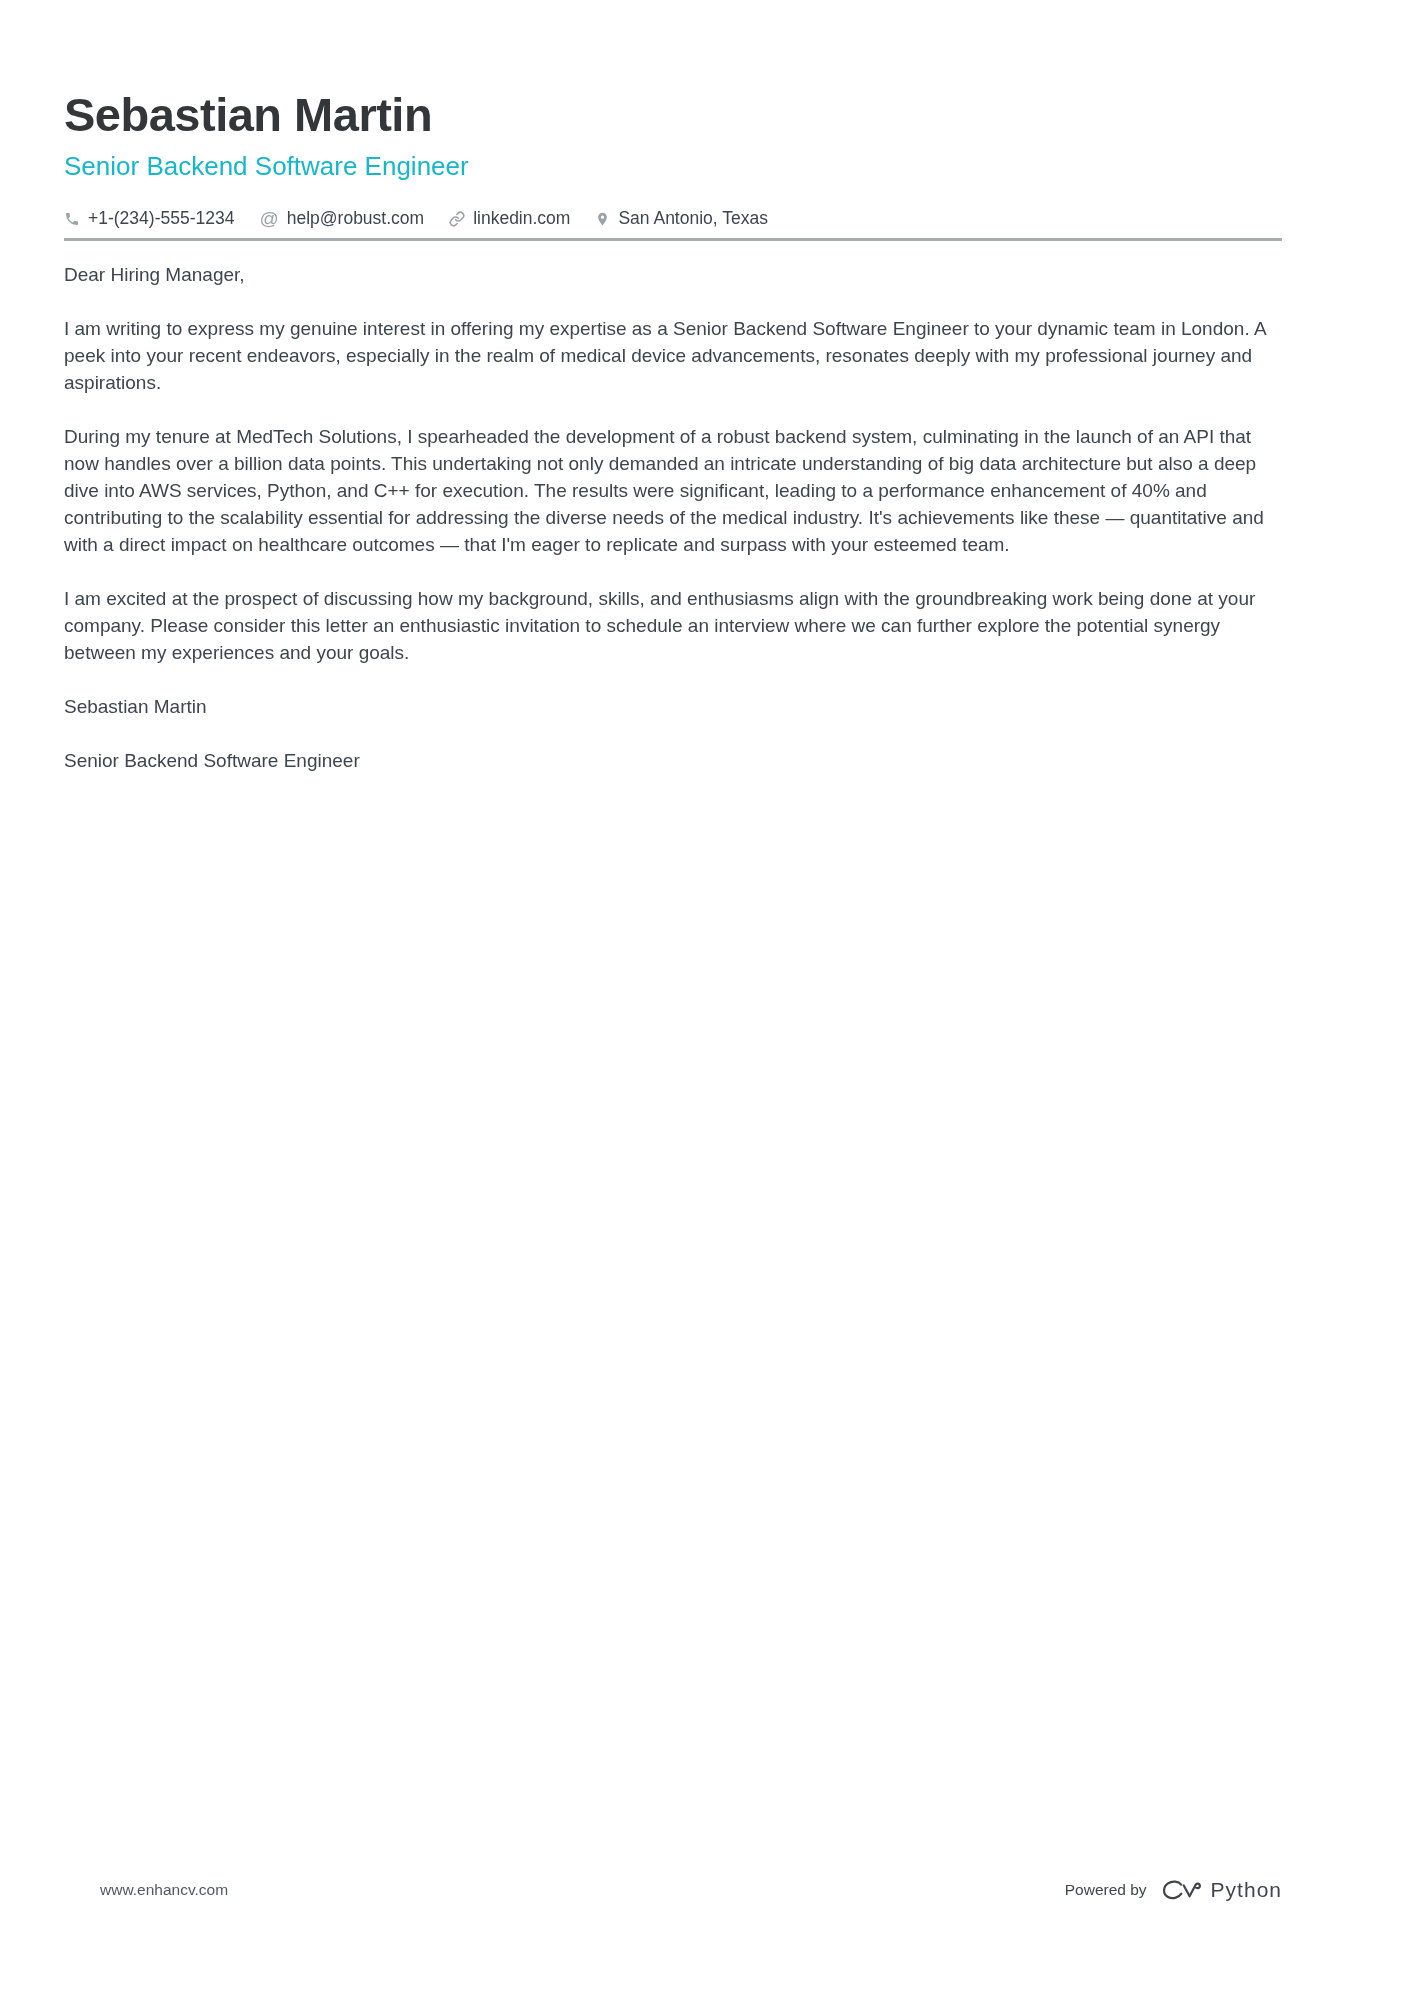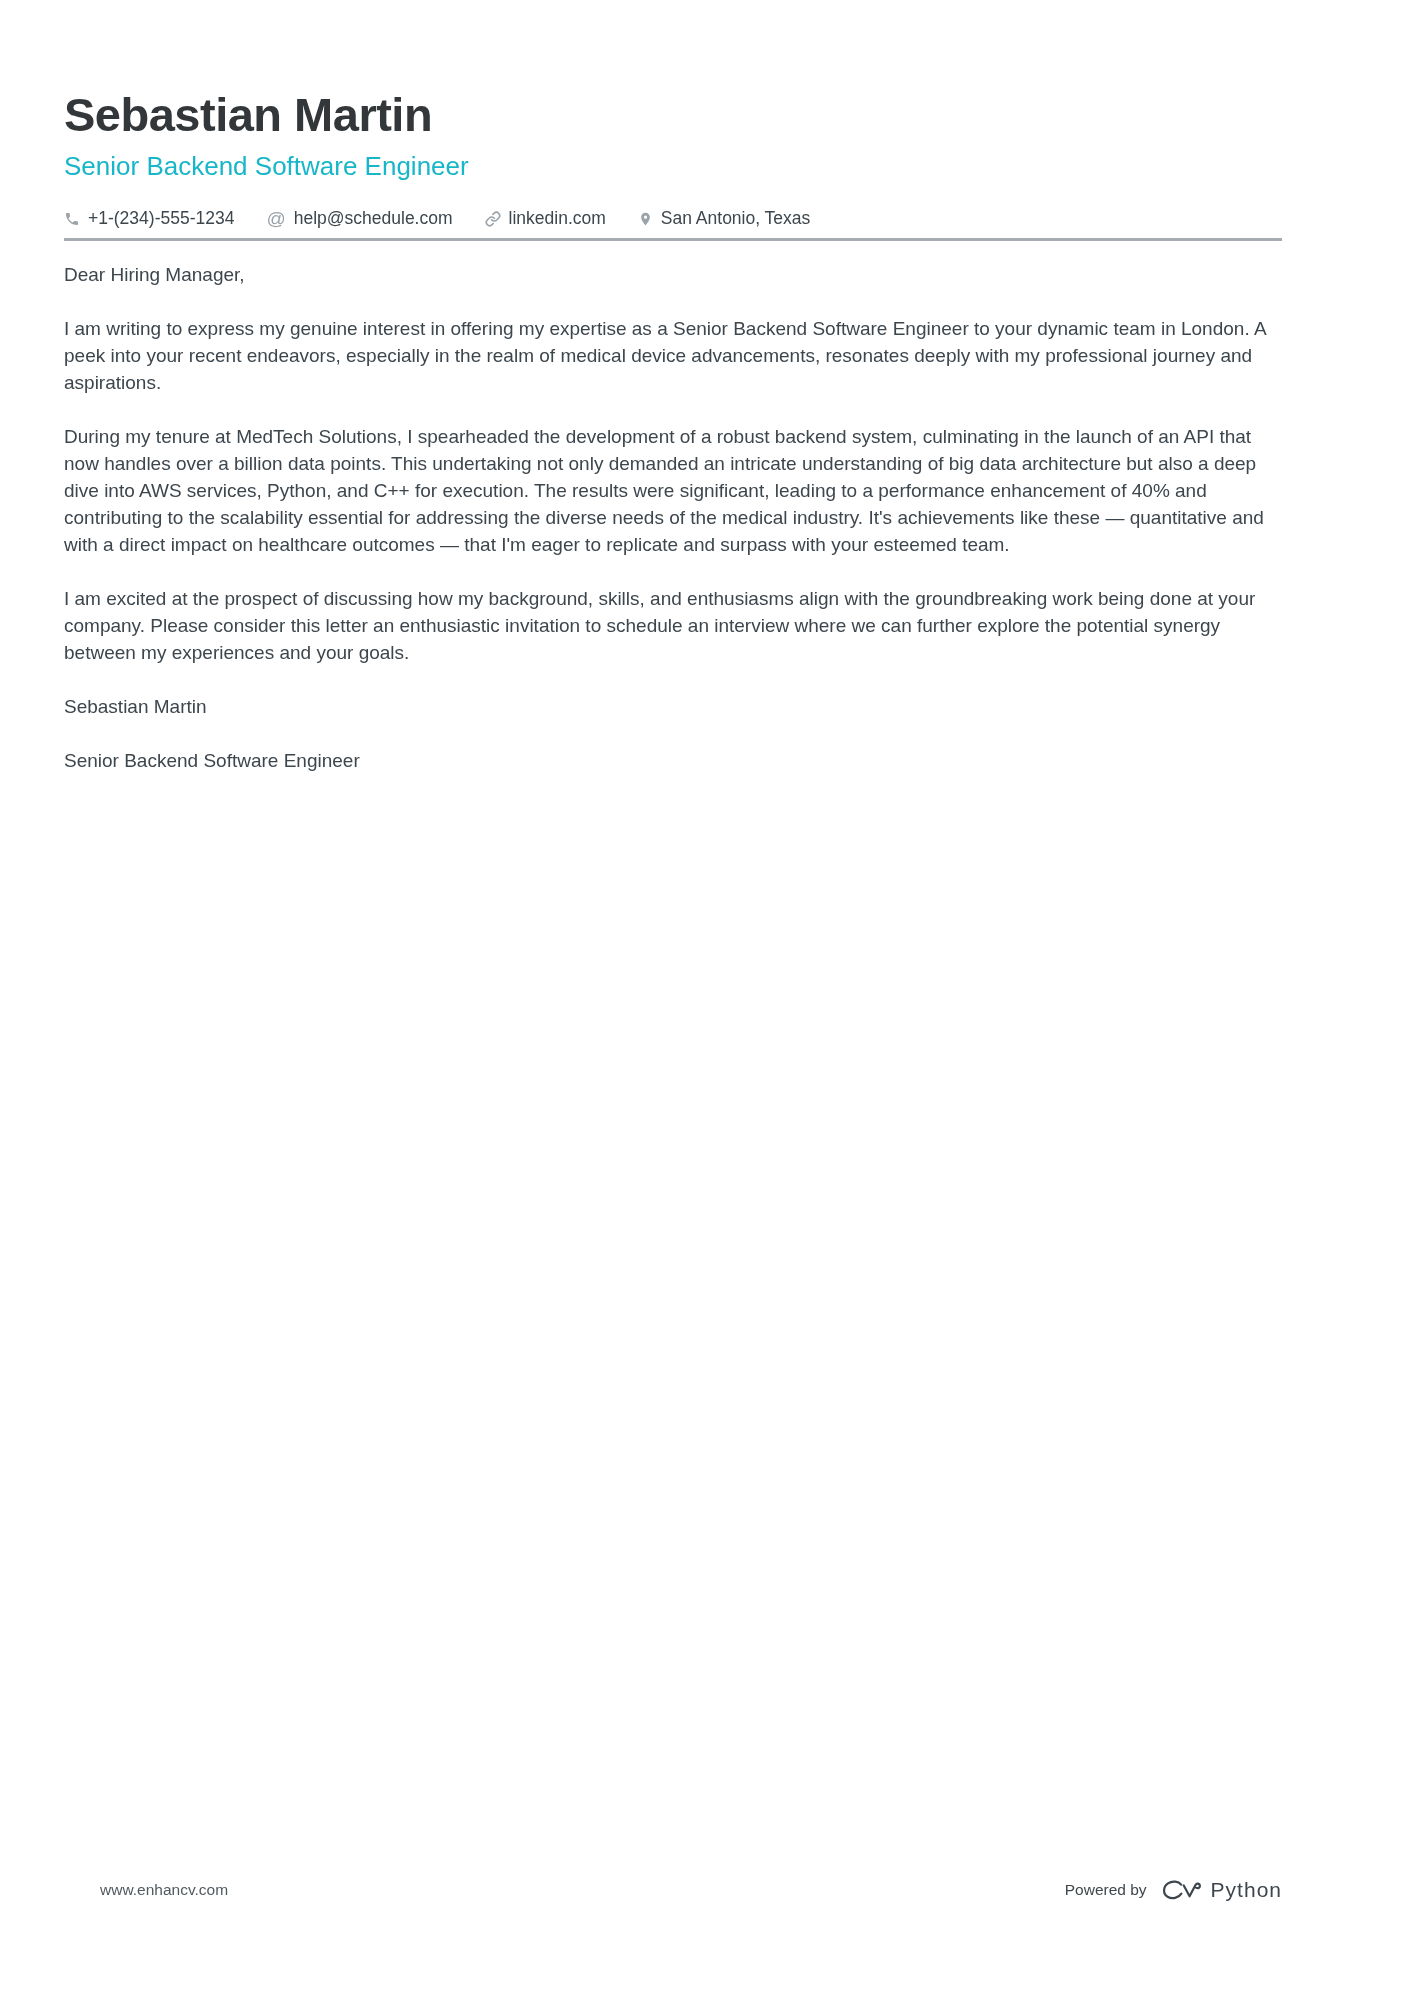--- a/index.html
+++ b/index.html
@@ -25,21 +25,21 @@
   .job-title {
     margin: 9px 0 0 0;
     font-size: 26px;
     line-height: 1.2;
     font-weight: 500;
     color: #18b6c9;
   }
   .contact-row {
     display: flex;
     align-items: center;
-    gap: 32px;
+    gap: 25px;
     margin-top: 26px;
     font-size: 17.5px;
     color: #3d464d;
   }
   .contact-item { display: flex; align-items: center; gap: 8px; }
   .cicon { display: inline-flex; align-items: center; color: #9ba3a9; }
   .cicon svg { display: block; }
   .at-glyph { font-size: 19px; color: #9ba3a9; line-height: 1; }
 
   .section-label {
@@ -98,21 +98,21 @@
     <div class="contact-item">
       <span class="cicon">
         <svg width="16" height="16" viewBox="0 0 24 24" fill="currentColor">
             <path d="M6.62 10.79c1.44 2.83 3.76 5.14 6.59 6.59l2.2-2.2c.27-.27.67-.36 1.02-.24 1.12.37 2.33.57 3.57.57.55 0 1 .45 1 1V20c0 .55-.45 1-1 1-9.39 0-17-7.61-17-17 0-.55.45-1 1-1h3.5c.55 0 1 .45 1 1 0 1.25.2 2.45.57 3.57.11.35.03.74-.25 1.02l-2.2 2.2z"></path>
           </svg>
       </span>
       <span>+1-(234)-555-1234</span>
     </div>
     <div class="contact-item">
       <span class="cicon at-glyph">@</span>
-      <span>help@schedule.com</span>
+      <span>help@robust.com</span>
     </div>
     <div class="contact-item">
       <span class="cicon">
         <svg width="16" height="16" viewBox="0 0 24 24" fill="none" stroke="currentColor" stroke-width="2.4" stroke-linecap="round" stroke-linejoin="round">
             <path d="M10 13a5 5 0 0 0 7.54.54l3-3a5 5 0 0 0-7.07-7.07l-1.72 1.71"></path>
             <path d="M14 11a5 5 0 0 0-7.54-.54l-3 3a5 5 0 0 0 7.07 7.07l1.71-1.71"></path>
           </svg>
       </span>
       <span>linkedin.com</span>
     </div>

